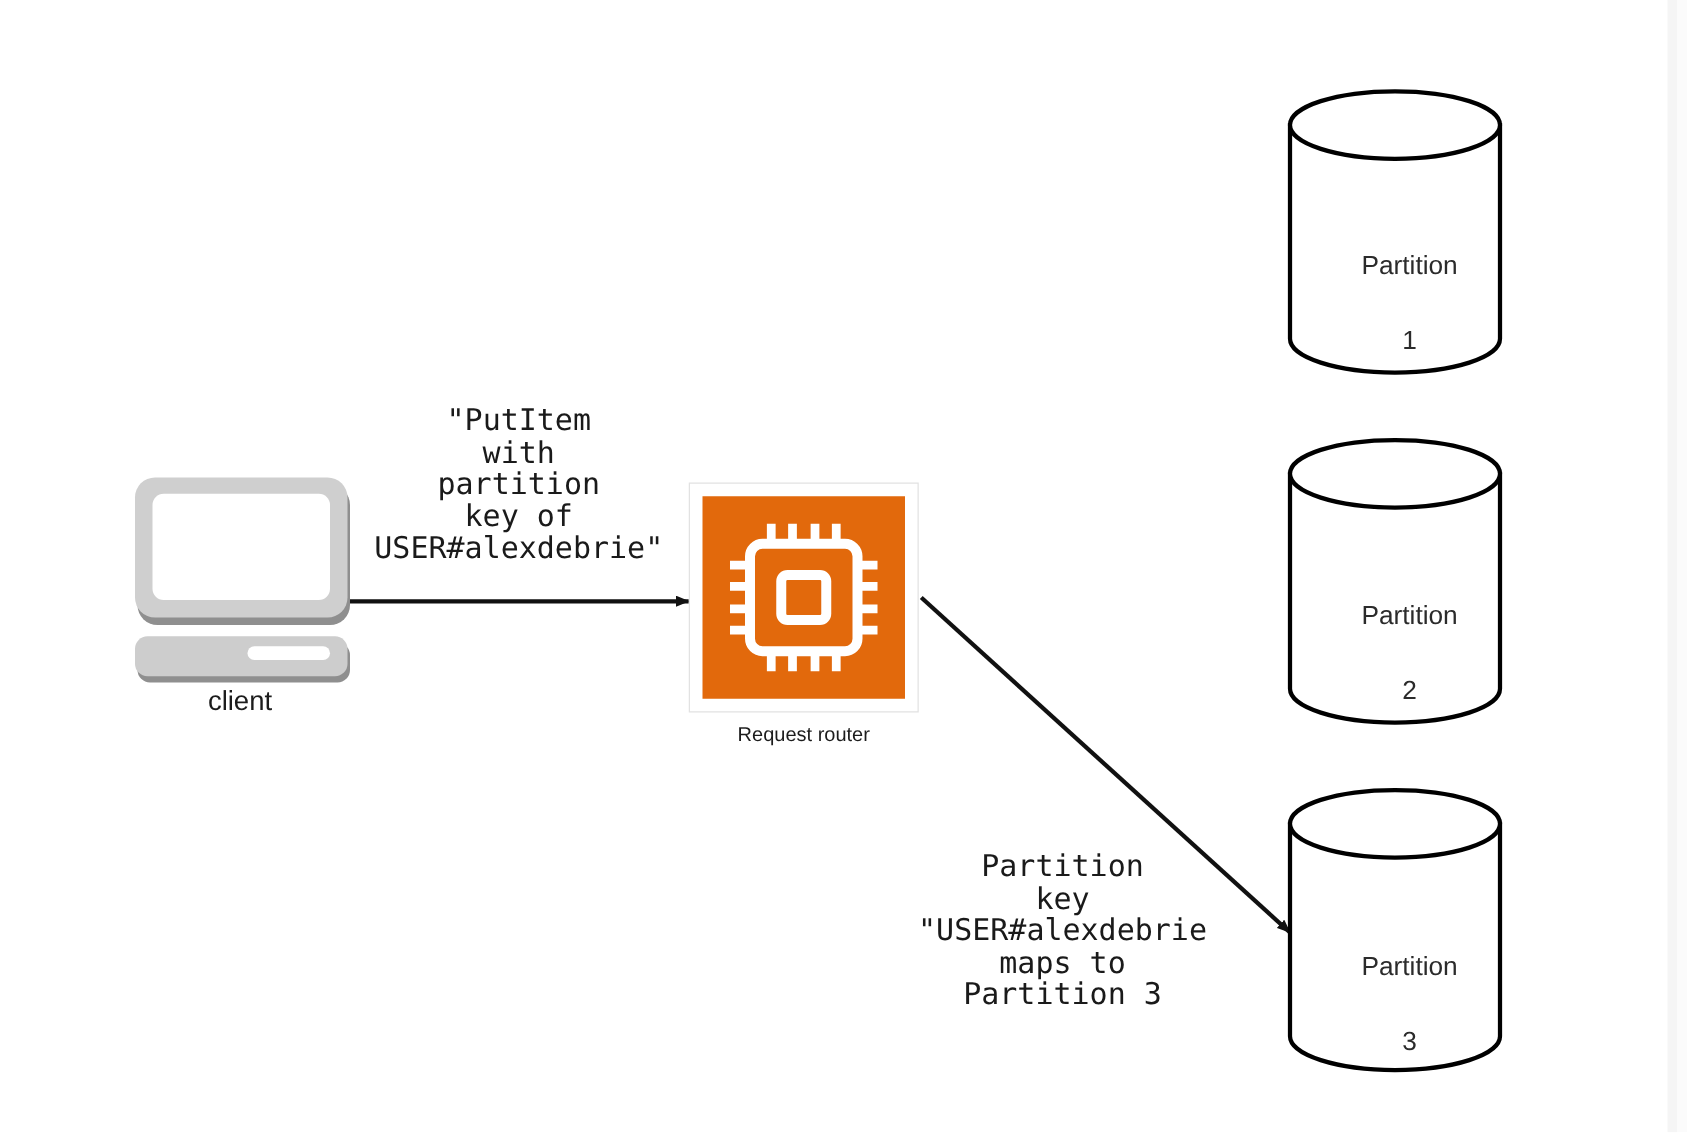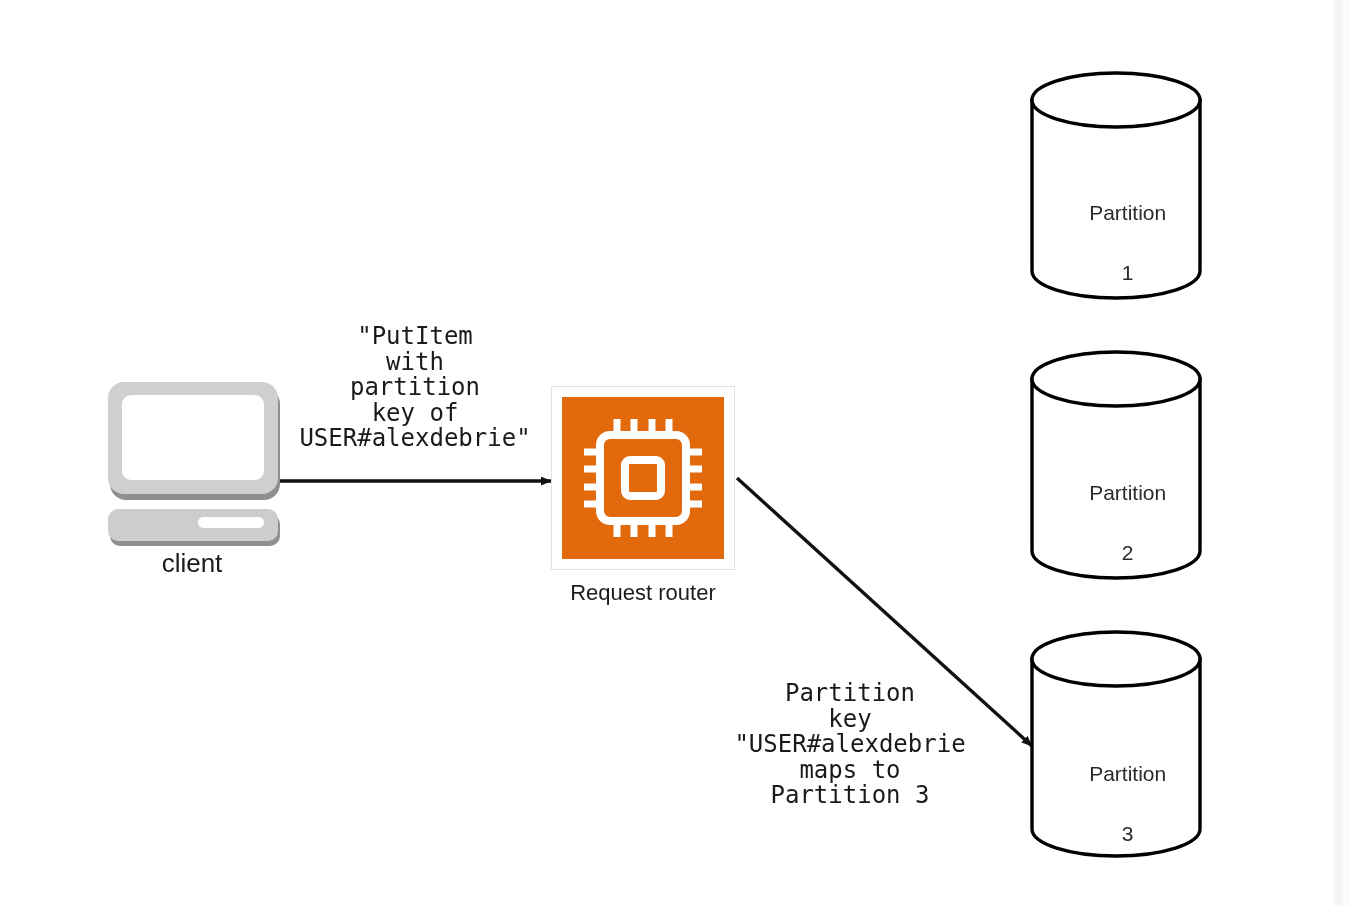--- a/index.html
+++ b/index.html
@@ -58,27 +58,27 @@
     position: absolute;
     font-family: "Liberation Sans", sans-serif;
     color: #1c1c1c;
     text-align: center;
     white-space: pre;
   }
   #caption-client {
     left: 92px;
     top: 548px;
     width: 200px;
-    font-size: 26px;
+    font-size: 22px;
   }
   #caption-router {
     left: 543px;
     top: 580px;
     width: 200px;
-    font-size: 22px;
+    font-size: 16px;
   }
 
   .cyl-label {
     position: absolute;
     width: 170px;
     text-align: center;
     font-family: "Liberation Sans", sans-serif;
     font-size: 21px;
     line-height: 30px;
     color: #2b2b2b;

